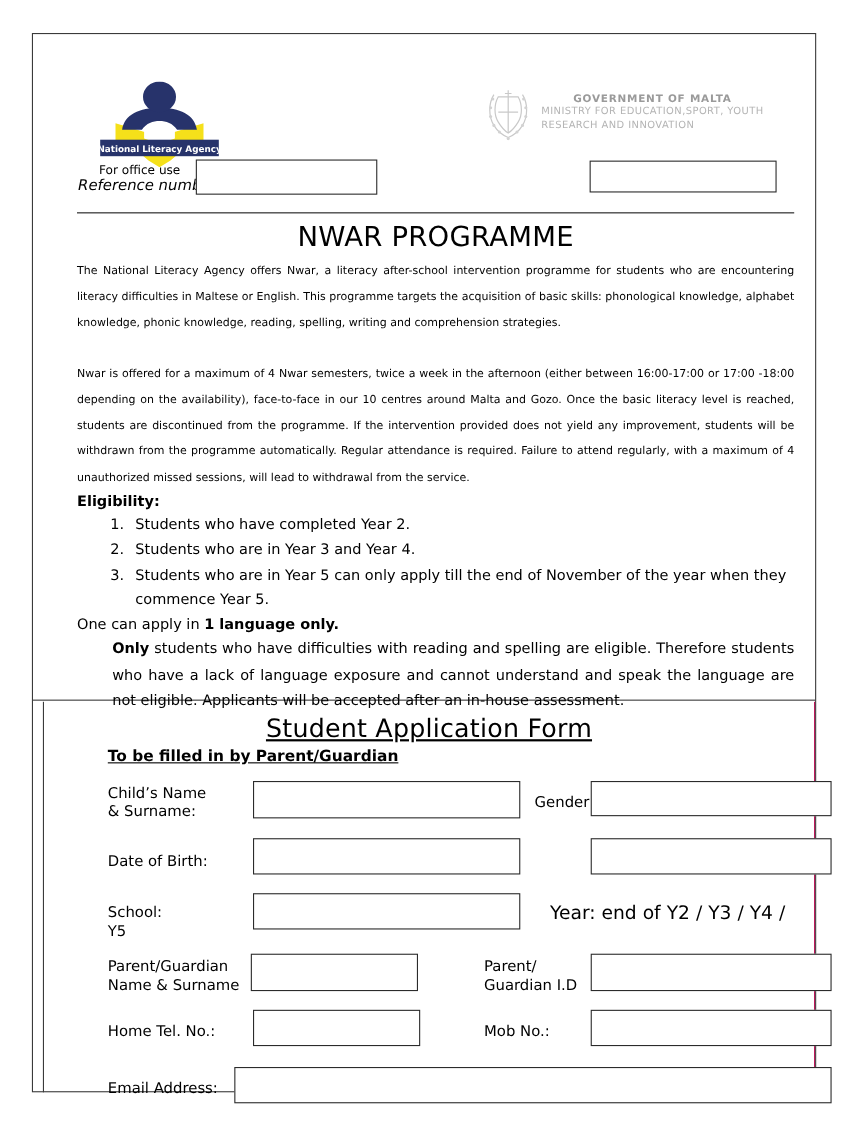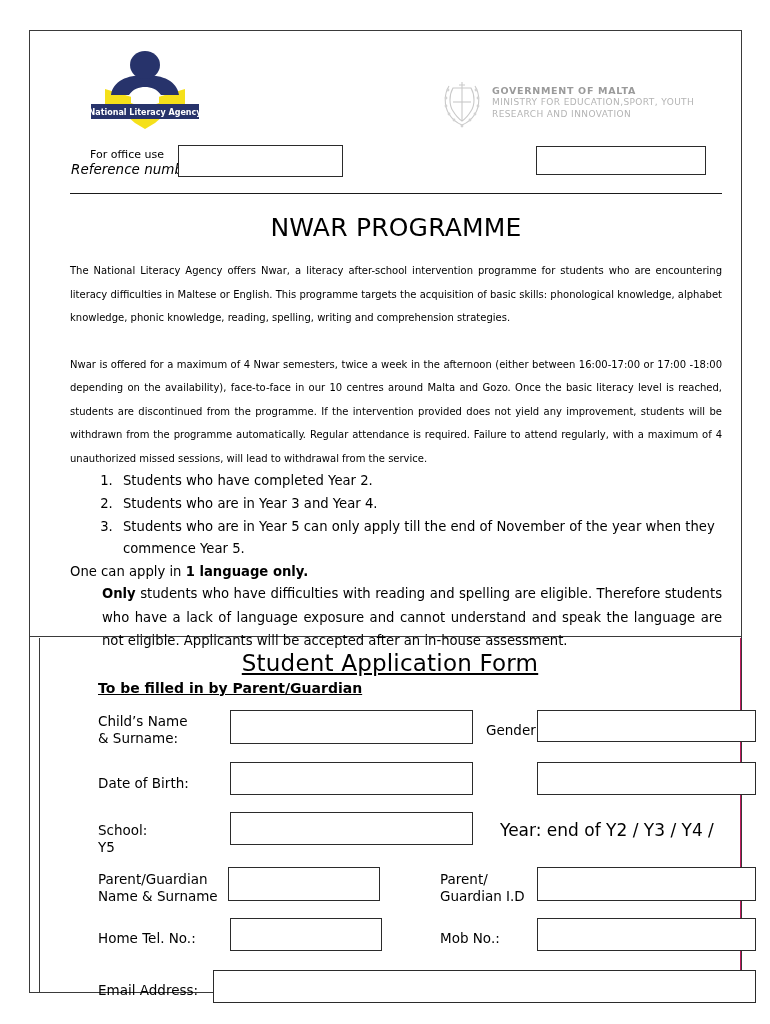--- a/index.html
+++ b/index.html
@@ -38,21 +38,21 @@
   }
 
   .header-row {
     position: relative;
     height: 110px;
   }
 
   .nla-logo {
     position: absolute;
     left: 61px;
-    top: 20px;
+    top: 43px;
     width: 108px;
     height: 78px;
   }
   .nla-logo svg { display: block; }
 
   .gov-block {
     position: absolute;
     left: 409px;
     top: 45px;
     display: flex;
@@ -62,20 +62,21 @@
   .gov-crest { width: 46px; height: 52px; flex: 0 0 auto; }
   .gov-crest svg { display: block; }
   .gov-text { padding-top: 9px; }
   .gov-title {
     font-size: 9.5px;
     font-weight: bold;
     letter-spacing: 0.7px;
     color: #9a9a9a;
     line-height: 12px;
     white-space: nowrap;
+    text-align: center;
   }
   .gov-sub {
     font-size: 9px;
     letter-spacing: 0.4px;
     color: #b4b4b4;
     line-height: 11.5px;
     white-space: nowrap;
   }
 
   
@@ -123,21 +124,21 @@
   }
 
   .body-wrap {
     position: absolute;
     left: 40px;
     top: 166px;
     width: 652px;
   }
 
   h1.doc-title {
-    margin: 16px;
+    margin: 4px;
     padding: 0;
     font-size: 25px;
     font-weight: normal;
     text-align: center;
     line-height: 30px;
     letter-spacing: 0.2px;
   }
 
   p.para {
     margin: 0;
@@ -307,20 +308,21 @@
 
     <div class="rule"></div>
 
     <div class="body-wrap">
       <h1 class="doc-title">NWAR PROGRAMME</h1>
 
       <p class="para">The National Literacy Agency offers Nwar, a literacy after-school intervention programme for students who are encountering literacy difficulties in Maltese or English. This programme targets the acquisition of basic skills: phonological knowledge, alphabet knowledge, phonic knowledge, reading, spelling, writing and comprehension strategies.</p>
 
       <p class="para gap">Nwar is offered for a maximum of 4 Nwar semesters, twice a week in the afternoon (either between 16:00-17:00 or 17:00 -18:00 depending on the availability), face-to-face in our 10 centres around Malta and Gozo. Once the basic literacy level is reached, students are discontinued from the programme. If the intervention provided does not yield any improvement, students will be withdrawn from the programme automatically. Regular attendance is required. Failure to attend regularly, with a maximum of 4 unauthorized missed sessions, will lead to withdrawal from the service.</p>
 
+      <div class="eligibility-head">Eligibility:</div>
 
       <ol class="elig">
         <li>
           <span>Students who have completed Year 2.</span>
         </li>
         <li>
           <span>Students who are in Year 3 and Year 4.</span>
         </li>
         <li>
           <span>Students who are in Year 5 can only apply till the end of November of the year when they commence Year 5.</span>

